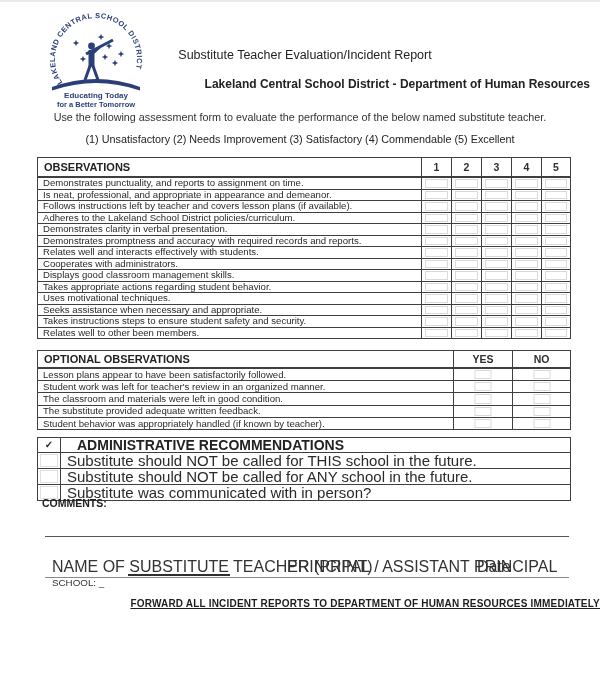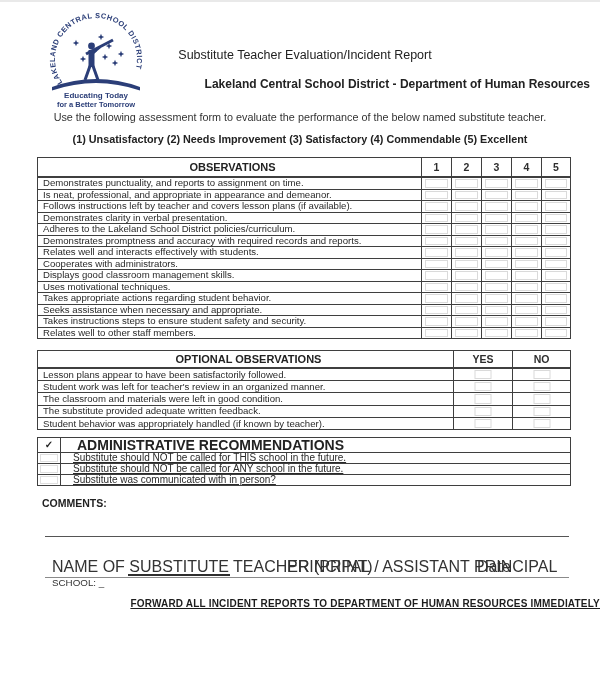--- a/index.html
+++ b/index.html
@@ -11,50 +11,50 @@
 
   
   .logo { position:absolute; left:36px; top:13px; width:120px; height:100px; }
   .logo .arc-text { font-size:7.4px; font-weight:bold; letter-spacing:0.5px; fill:#2b3e78; }
   .logo .motto1 { font-size:8px; font-weight:bold; fill:#2b3e78; }
   .logo .motto2 { font-size:7.5px; font-weight:bold; fill:#2b3e78; }
 
   .title    { position:absolute; left:20px; right:10px; top:48px;  text-align:center; font-size:12.5px; font-weight:normal; color:#222; }
   .subtitle { position:absolute; left:20px; right:10px; top:77px;  text-align:right; font-size:12px; font-weight:bold; color:#222; }
   .instruction { position:absolute; left:0; right:0; top:111px; text-align:center; font-size:10.8px; color:#333; }
-  .scale       { position:absolute; left:0; right:0; top:133px; text-align:center; font-size:10.8px; font-weight:bold; color:#222; }
+  .scale       { position:absolute; left:0; right:0; top:133px; text-align:center; font-size:10.8px; font-weight:normal; color:#222; }
 
   
   table { border-collapse:collapse; table-layout:fixed; position:absolute; left:37px; width:533px; }
   table, th, td { border:1px solid #3f3f3f; }
   table { border-width:1.5px; }
   th, td { padding:0; line-height:1; overflow:hidden; white-space:nowrap; }
 
   .obs-table { top:157px; }
   .obs-table tr.head th { height:18px; border-bottom-width:2px; }
-  .obs-table th.lbl, .opt-table th.lbl { text-align:center; padding-left:6px; font-size:11px; font-weight:bold; color:#222; }
+  .obs-table th.lbl, .opt-table th.lbl { text-align:left; padding-left:6px; font-size:11px; font-weight:bold; color:#222; }
   .obs-table th.num { font-size:10.5px; font-weight:bold; text-align:center; }
   .obs-table td.txt { height:10.5px; font-size:9.6px; padding-left:5px; color:#2a2a2a; }
   td.rate { position:relative; }
   td.rate::after { content:""; position:absolute; left:3px; right:3px; top:1px; bottom:1px; border:1px solid #dadada; }
 
   .opt-table { top:350px; }
   .opt-table tr.head th { height:16px; border-bottom-width:2px; }
   .opt-table th.yn { font-size:10.5px; font-weight:bold; text-align:center; }
   .opt-table td.txt { height:11.2px; font-size:9.6px; padding-left:5px; color:#2a2a2a;margin-top:20px; }
   td.ynbox { position:relative; }
   td.ynbox::after { content:""; position:absolute; left:50%; transform:translateX(-50%); width:15px; top:1px; bottom:1px; border:1px solid #dadada; }
 
   .adm-table { top:437px; }
   .adm-table td { height:9.3px; }
   .adm-table td.chk { text-align:center; font-weight:bold; font-size:10px; color:#222; }
   .adm-table td.chkbox { position:relative; }
   .adm-table td.chkbox::after { content:""; position:absolute; left:2px; right:2px; top:1px; bottom:1px; border:1px solid #dfdfdf; }
   .adm-table td.hdr { font-size:14px; font-weight:bold; padding-left:16px; color:#222; }
-  .adm-table td.txt { font-size:10px; padding-left:12px; color:#2a2a2a;text-decoration:underline; }
+  .adm-table td.txt { font-size:15px; padding-left:6px; color:#2a2a2a; }
 
   
   .comments { position:absolute; left:42px; top:497px; font-size:10.5px; font-weight:bold; color:#222; }
 
   .sig-line   { position:absolute; left:45px; top:536px; width:524px; border-top:1.5px solid #555; }
   .sig-label  { position:absolute; top:542px; font-size:16px; color:#333;margin-top:16px; }
   .sig-name      { left:52px; }
   .sig-principal { left:287px; }
   .sig-date      { left:477px; }
 
@@ -143,36 +143,36 @@
         </tr>
     <tr>
           <td class="txt">Follows instructions left by teacher and covers lesson plans (if available).</td>
           <td class="rate"></td>
           <td class="rate"></td>
           <td class="rate"></td>
           <td class="rate"></td>
           <td class="rate"></td>
         </tr>
     <tr>
+          <td class="txt">Adheres to the Lakeland School District policies/curriculum.</td>
+          <td class="rate"></td>
+          <td class="rate"></td>
+          <td class="rate"></td>
+          <td class="rate"></td>
+          <td class="rate"></td>
+        </tr>
+    <tr>
           <td class="txt">Demonstrates clarity in verbal presentation.</td>
           <td class="rate"></td>
           <td class="rate"></td>
           <td class="rate"></td>
           <td class="rate"></td>
           <td class="rate"></td>
         </tr>
     <tr>
-          <td class="txt">Adheres to the Lakeland School District policies/curriculum.</td>
-          <td class="rate"></td>
-          <td class="rate"></td>
-          <td class="rate"></td>
-          <td class="rate"></td>
-          <td class="rate"></td>
-        </tr>
-    <tr>
           <td class="txt">Demonstrates promptness and accuracy with required records and reports.</td>
           <td class="rate"></td>
           <td class="rate"></td>
           <td class="rate"></td>
           <td class="rate"></td>
           <td class="rate"></td>
         </tr>
     <tr>
           <td class="txt">Relates well and interacts effectively with students.</td>
           <td class="rate"></td>
@@ -191,53 +191,53 @@
         </tr>
     <tr>
           <td class="txt">Displays good classroom management skills.</td>
           <td class="rate"></td>
           <td class="rate"></td>
           <td class="rate"></td>
           <td class="rate"></td>
           <td class="rate"></td>
         </tr>
     <tr>
+          <td class="txt">Takes appropriate actions regarding student behavior.</td>
+          <td class="rate"></td>
+          <td class="rate"></td>
+          <td class="rate"></td>
+          <td class="rate"></td>
+          <td class="rate"></td>
+        </tr>
+    <tr>
           <td class="txt">Uses motivational techniques.</td>
           <td class="rate"></td>
           <td class="rate"></td>
           <td class="rate"></td>
           <td class="rate"></td>
           <td class="rate"></td>
         </tr>
     <tr>
-          <td class="txt">Takes appropriate actions regarding student behavior.</td>
-          <td class="rate"></td>
-          <td class="rate"></td>
-          <td class="rate"></td>
-          <td class="rate"></td>
-          <td class="rate"></td>
-        </tr>
-    <tr>
           <td class="txt">Seeks assistance when necessary and appropriate.</td>
           <td class="rate"></td>
           <td class="rate"></td>
           <td class="rate"></td>
           <td class="rate"></td>
           <td class="rate"></td>
         </tr>
     <tr>
           <td class="txt">Takes instructions steps to ensure student safety and security.</td>
           <td class="rate"></td>
           <td class="rate"></td>
           <td class="rate"></td>
           <td class="rate"></td>
           <td class="rate"></td>
         </tr>
     <tr>
-          <td class="txt">Relates well to other staff members.</td>
+          <td class="txt">Relates well to other been members.</td>
           <td class="rate"></td>
           <td class="rate"></td>
           <td class="rate"></td>
           <td class="rate"></td>
           <td class="rate"></td>
         </tr>
   </tbody>
     </table>
 
   <table class="opt-table">

